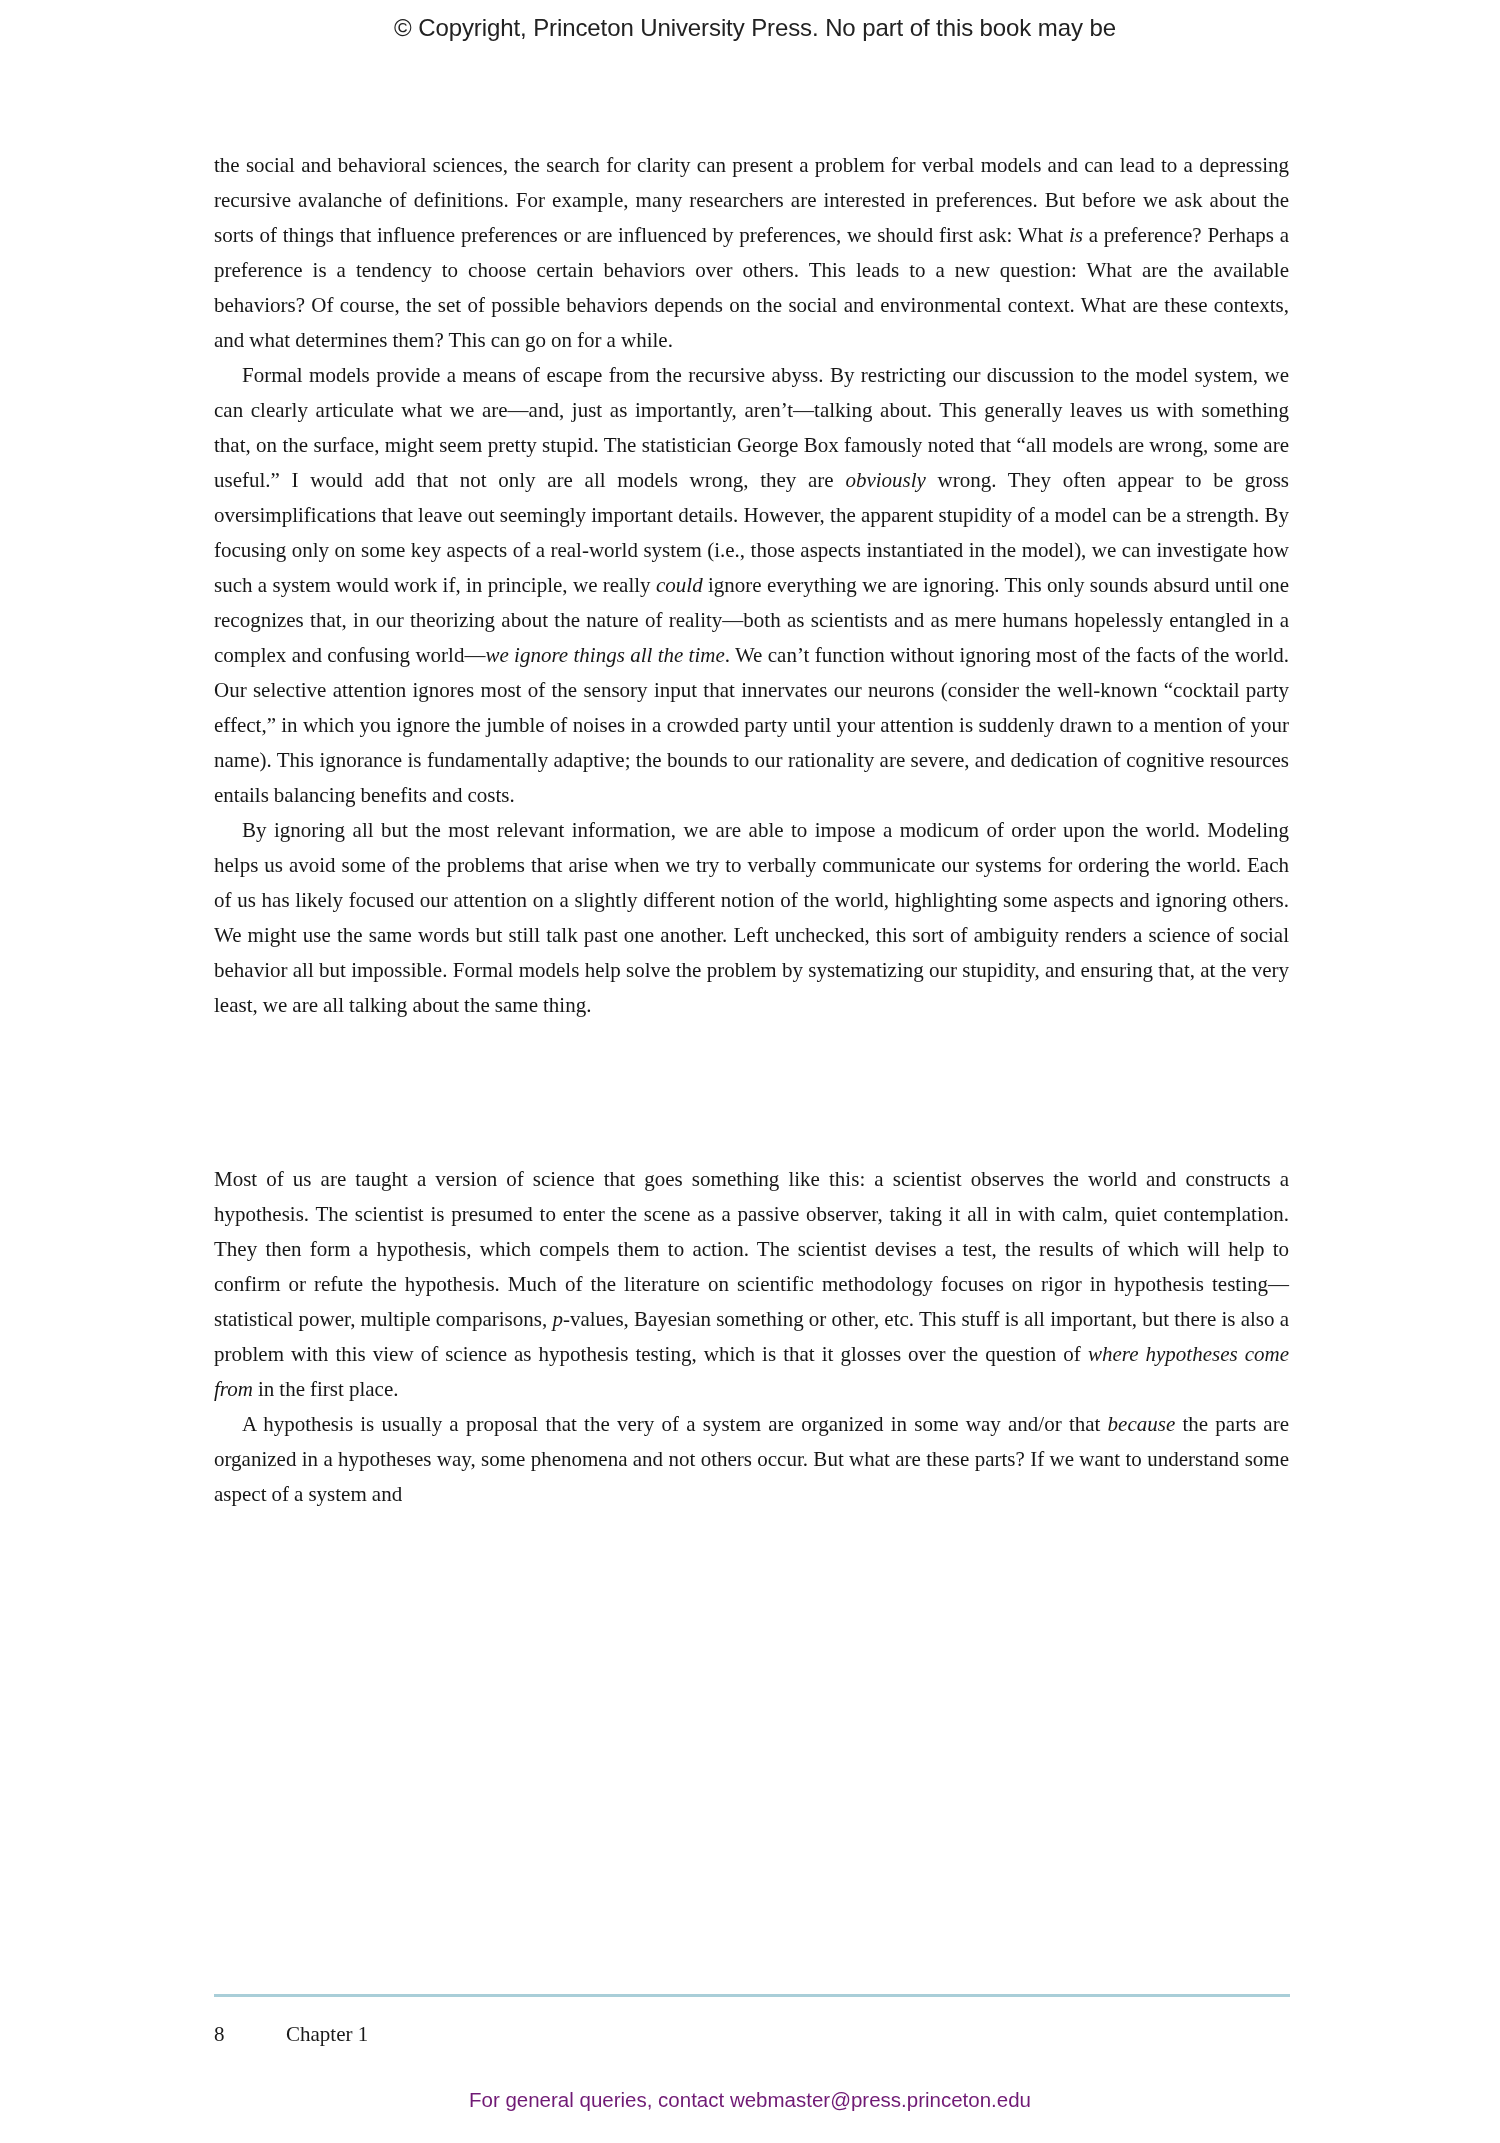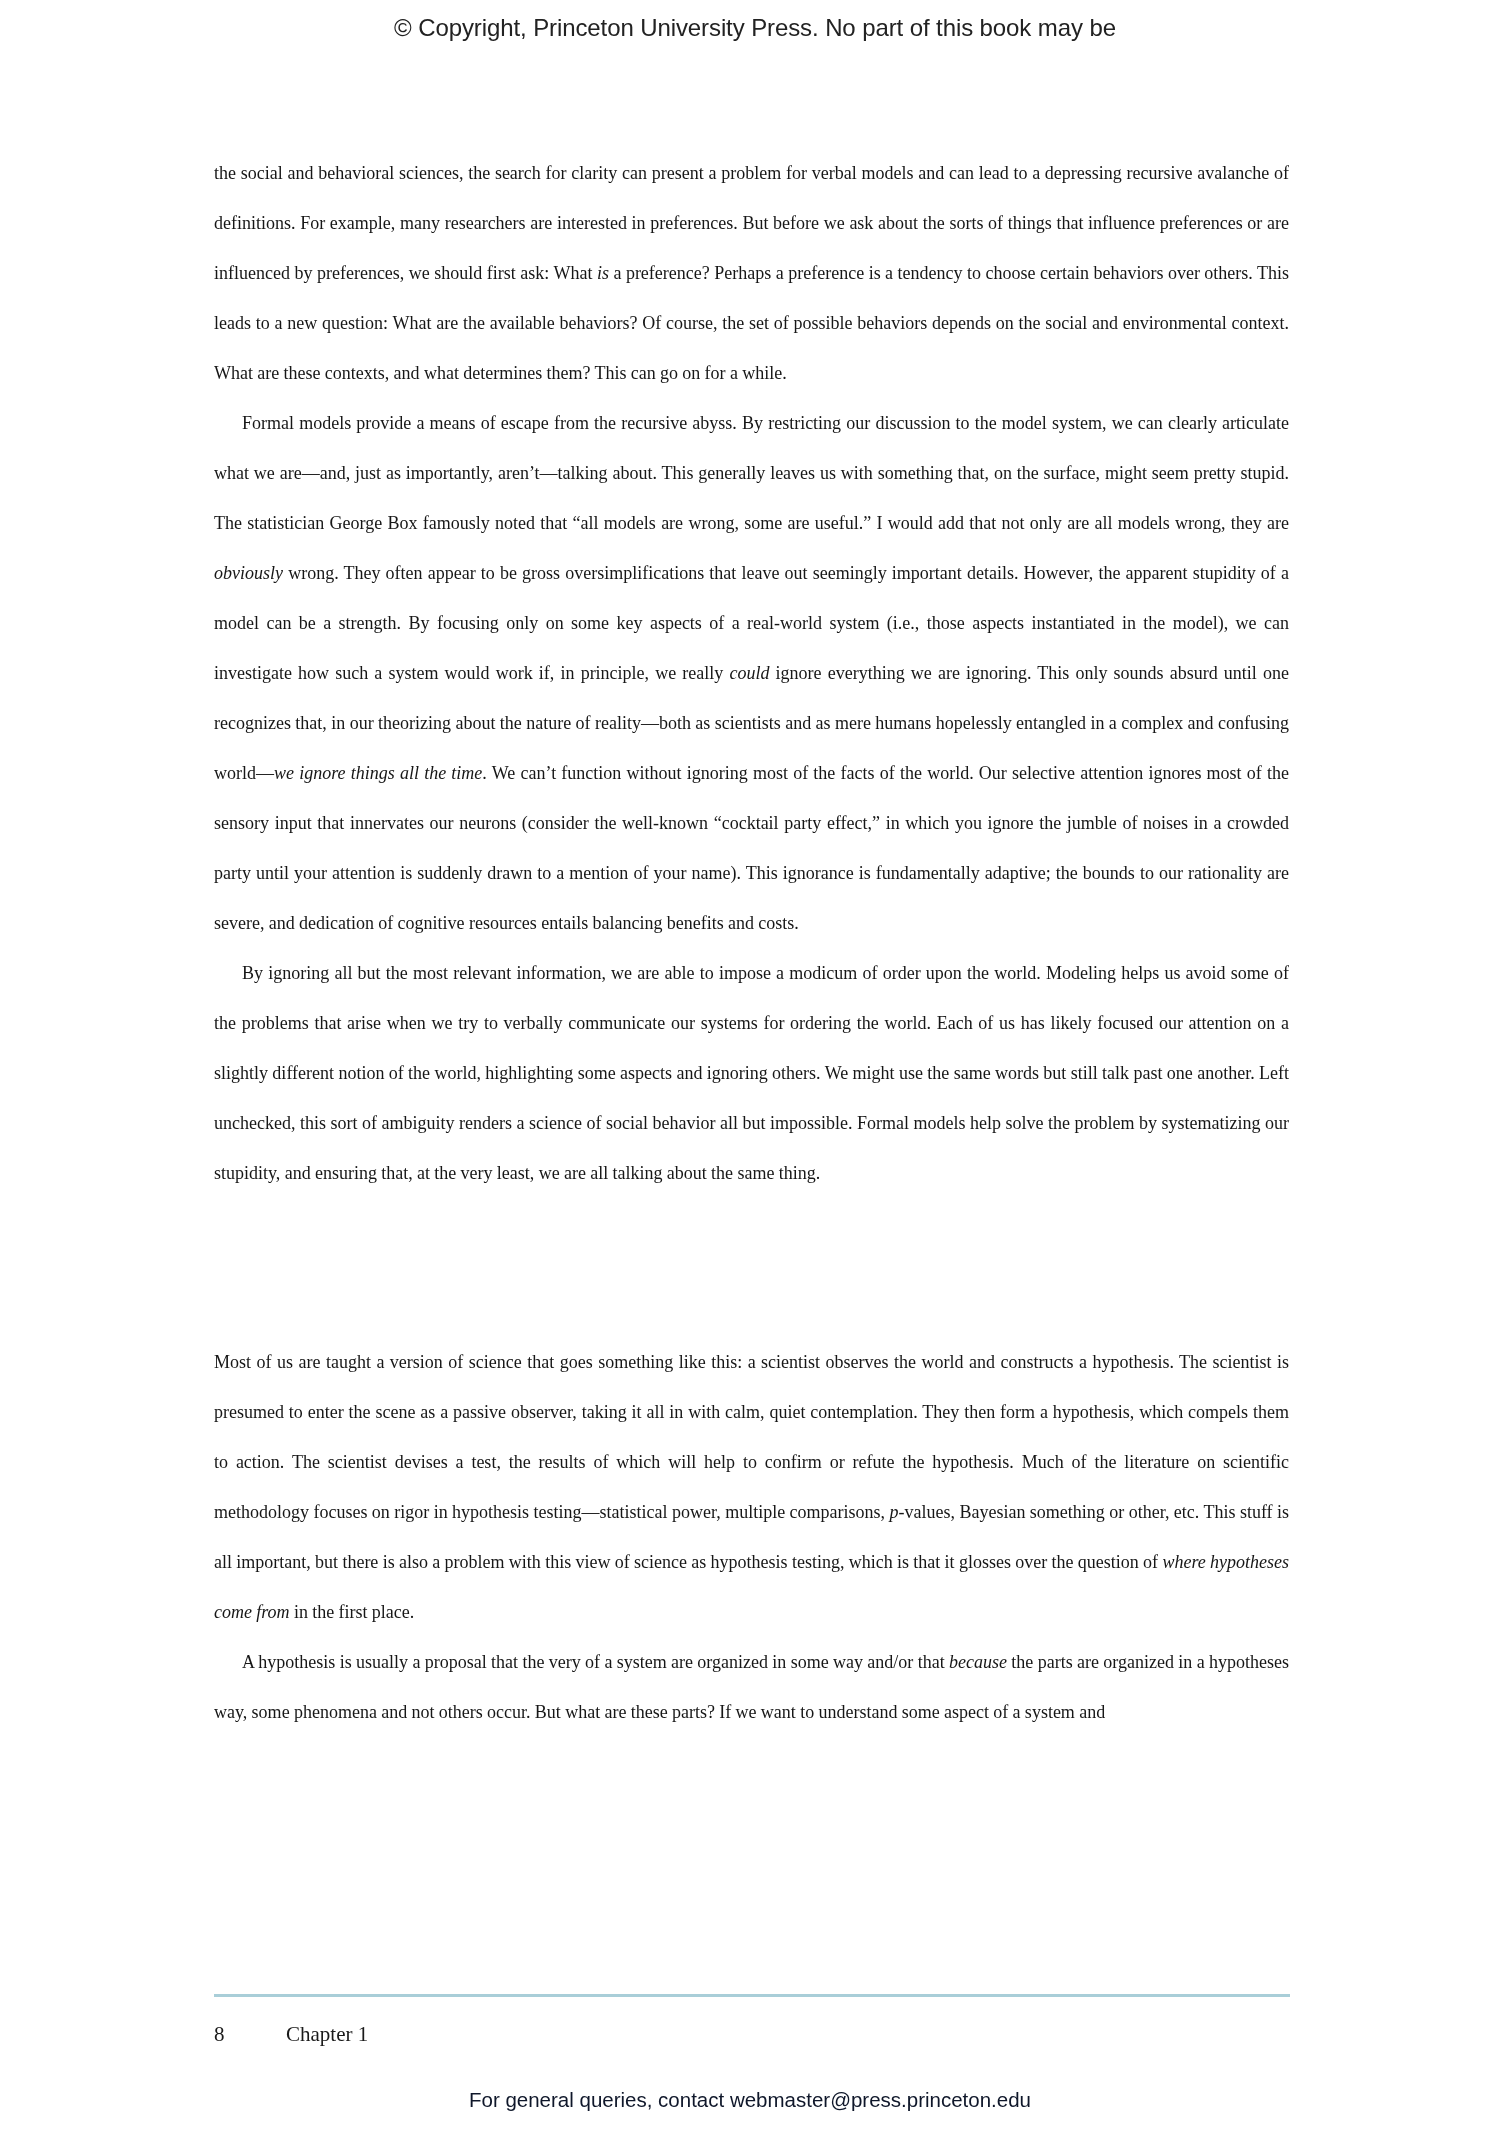--- a/index.html
+++ b/index.html
@@ -35,22 +35,22 @@
   
   .page-body {
     position: absolute;
     left: 214px;
     top: 148px;
     width: 1075px;
   }
 
   p.body-par {
     margin: 0;
-    font-size: 18px;
-    line-height: 50px;
+    font-size: 21px;
+    line-height: 35px;
     text-align: justify;
     text-justify: inter-word;
     color: #171717;
     -webkit-hyphens: none;
     hyphens: none;
     word-spacing: -0.2px;
   }
   p.indent { text-indent: 28px; }
 
   i, .it { font-style: italic; }
@@ -95,21 +95,21 @@
 
   .general-queries {
     position: absolute;
     left: 0;
     top: 2086px;
     width: 1500px;
     text-align: center;
     font-family: "Liberation Sans", "DejaVu Sans", sans-serif;
     font-size: 20.5px;
     line-height: 28px;
-    color: #0f172a;
+    color: #701a75;
   }
 </style>
 </head>
 <body>
 
 <div class="copyright-notice">
   <span class="cn-line">© Copyright, Princeton University Press. No part of this book may be</span>
 </div>
 
 <div class="page-body">

